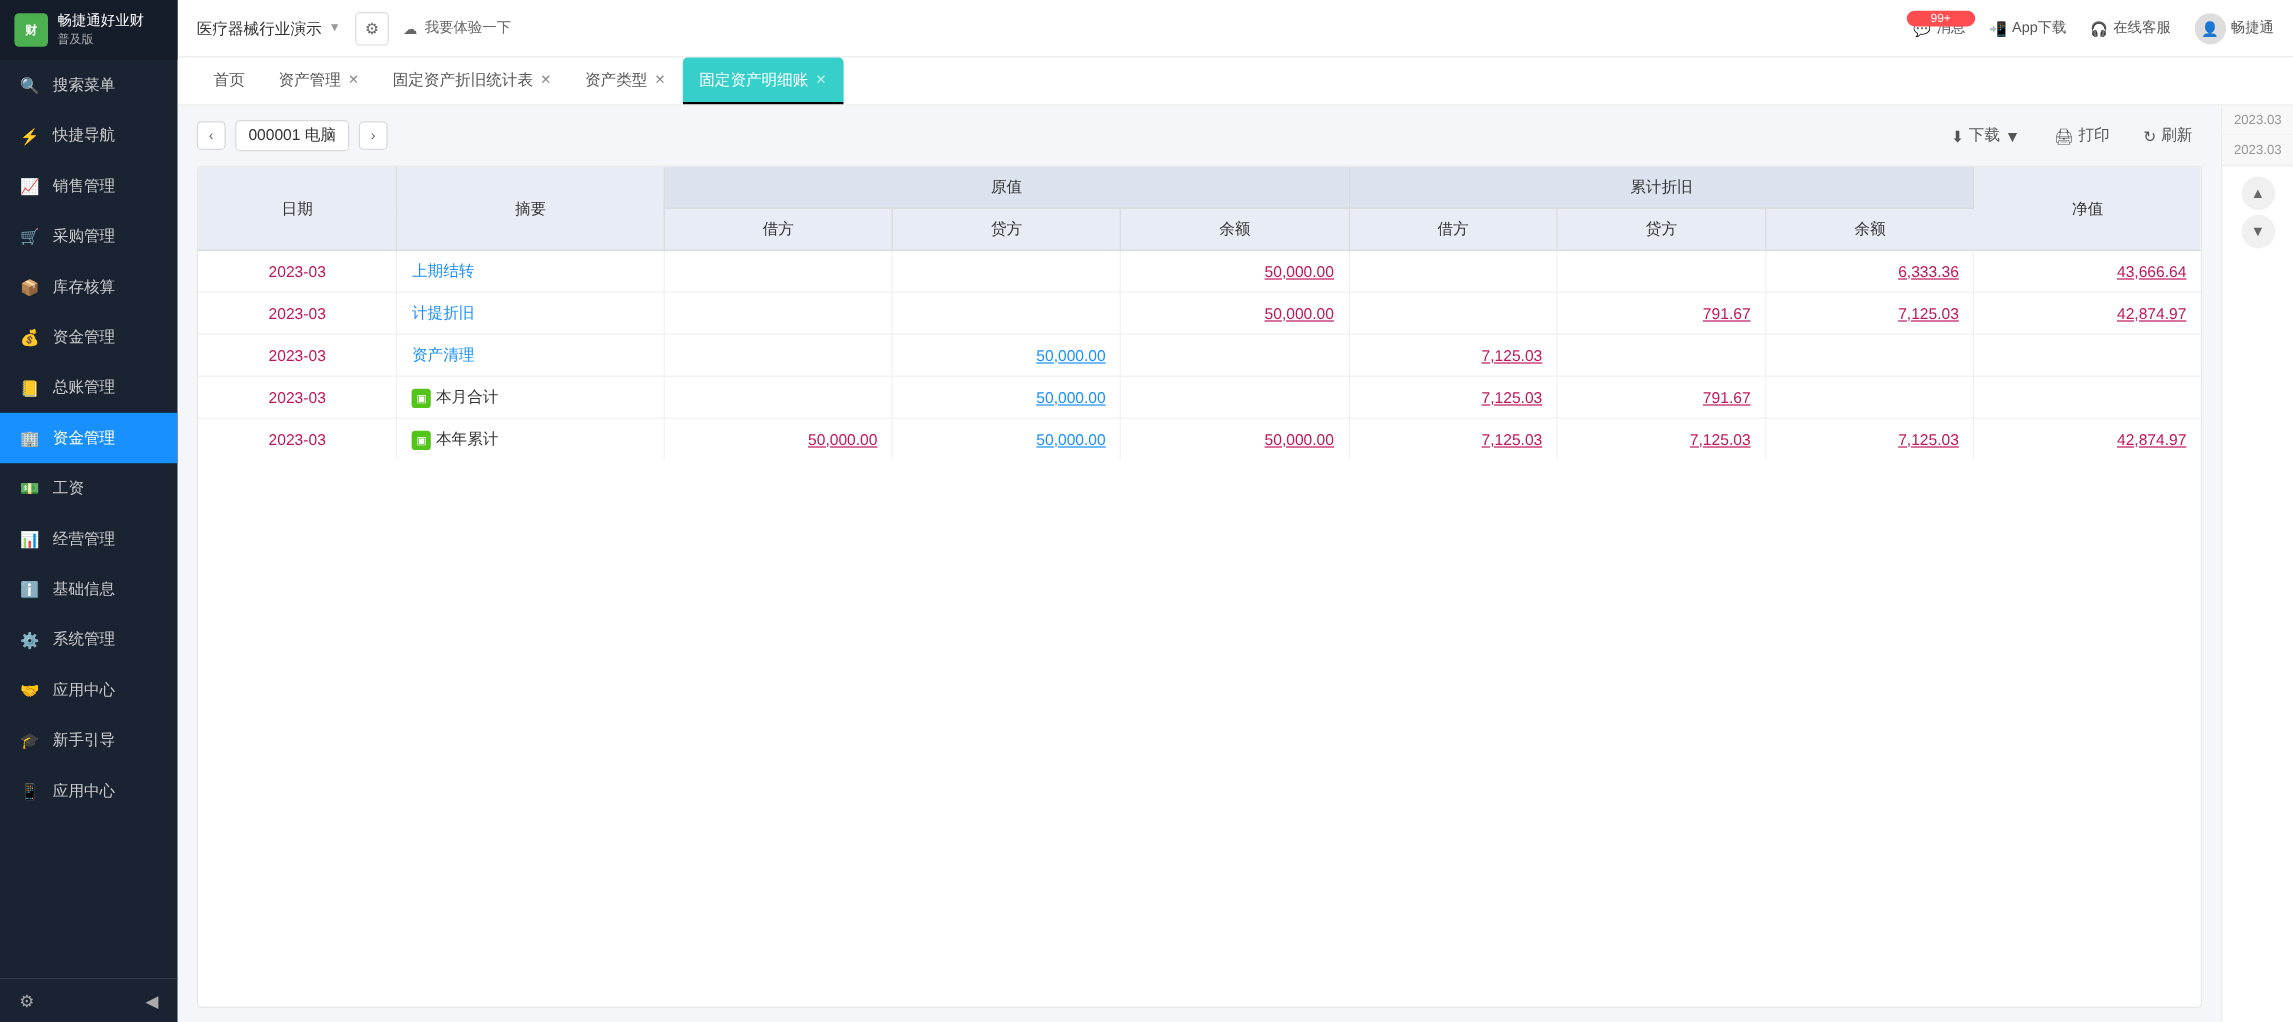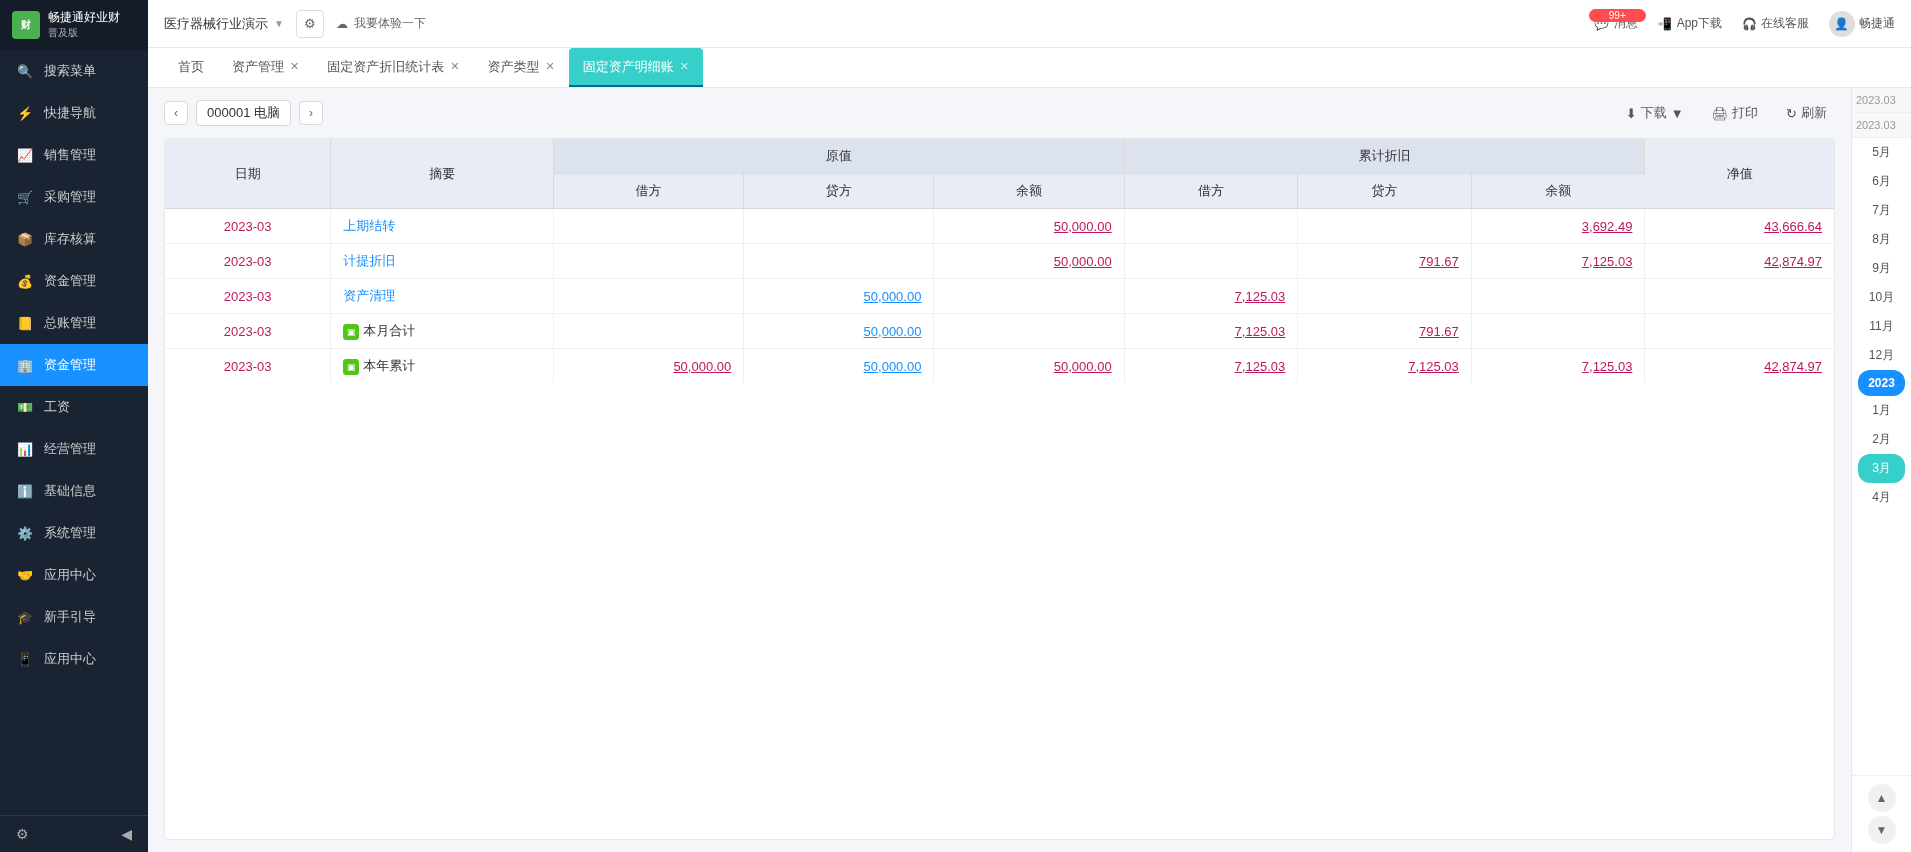--- a/index.html
+++ b/index.html
@@ -163,21 +163,21 @@
       display: flex;
       align-items: center;
       gap: 6px;
       white-space: nowrap;
       height: 100%;
     }
     .tab.active {
       background: #36cfc9;
       color: #fff;
       border-radius: 4px 4px 0 0;
-      border-bottom: 2px solid #0369a1;
+      border-bottom: 2px solid #000000;
     }
     .tab-close {
       font-size: 11px;
       color: inherit;
       opacity: 0.7;
       cursor: pointer;
     }
 
     
     .content {
@@ -299,20 +299,21 @@
       width: 60px;
       background: #fff;
       border-left: 1px solid #e8e8e8;
       display: flex;
       flex-direction: column;
       overflow: hidden;
       flex-shrink: 0;
     }
     .right-panel-header {
       padding: 6px 4px;
+      text-align: center;
       font-size: 11px;
       color: #999;
       border-bottom: 1px solid #f0f0f0;
       background: #f8f8f8;
     }
     .right-panel-items {
       flex: 1;
       overflow-y: auto;
       display: flex;
       flex-direction: column;
@@ -550,21 +551,21 @@
           <tr>
       <td>2023-03</td>
       <td class="text-left" style="color:#1890ff">
         上期结转
       </td>
       <td class="text-right"></td>
       <td class="text-right" style="color:inherit"></td>
       <td class="text-right">50,000.00</td>
       <td class="text-right"></td>
       <td class="text-right"></td>
-      <td class="text-right">3,692.49</td>
+      <td class="text-right">6,333.36</td>
       <td class="text-right">43,666.64</td>
     </tr>
               <tr>
       <td>2023-03</td>
       <td class="text-left" style="color:#1890ff">
         计提折旧
       </td>
       <td class="text-right"></td>
       <td class="text-right" style="color:inherit"></td>
       <td class="text-right">50,000.00</td>
@@ -613,34 +614,19 @@
       <td class="text-right">42,874.97</td>
     </tr>
             </tbody>
         </table>
       </div>
     </div>
 
     <div class="right-panel">
       <div class="right-panel-header">2023.03</div>
       <div class="right-panel-header">2023.03</div>
-      <div class="right-panel-items">
-        <div class="right-panel-month">5月</div>
-        <div class="right-panel-month">6月</div>
-        <div class="right-panel-month">7月</div>
-        <div class="right-panel-month">8月</div>
-        <div class="right-panel-month">9月</div>
-        <div class="right-panel-month">10月</div>
-        <div class="right-panel-month">11月</div>
-        <div class="right-panel-month">12月</div>
-        <div class="right-panel-month year-label">2023</div>
-        <div class="right-panel-month">1月</div>
-        <div class="right-panel-month">2月</div>
-        <div class="right-panel-month active">3月</div>
-        <div class="right-panel-month">4月</div>
-      </div>
       <div class="right-panel-actions">
         <div class="rp-action-btn">▲</div>
         <div class="rp-action-btn">▼</div>
       </div>
     </div>
   </div>
 </div>
 
 </body></html>

